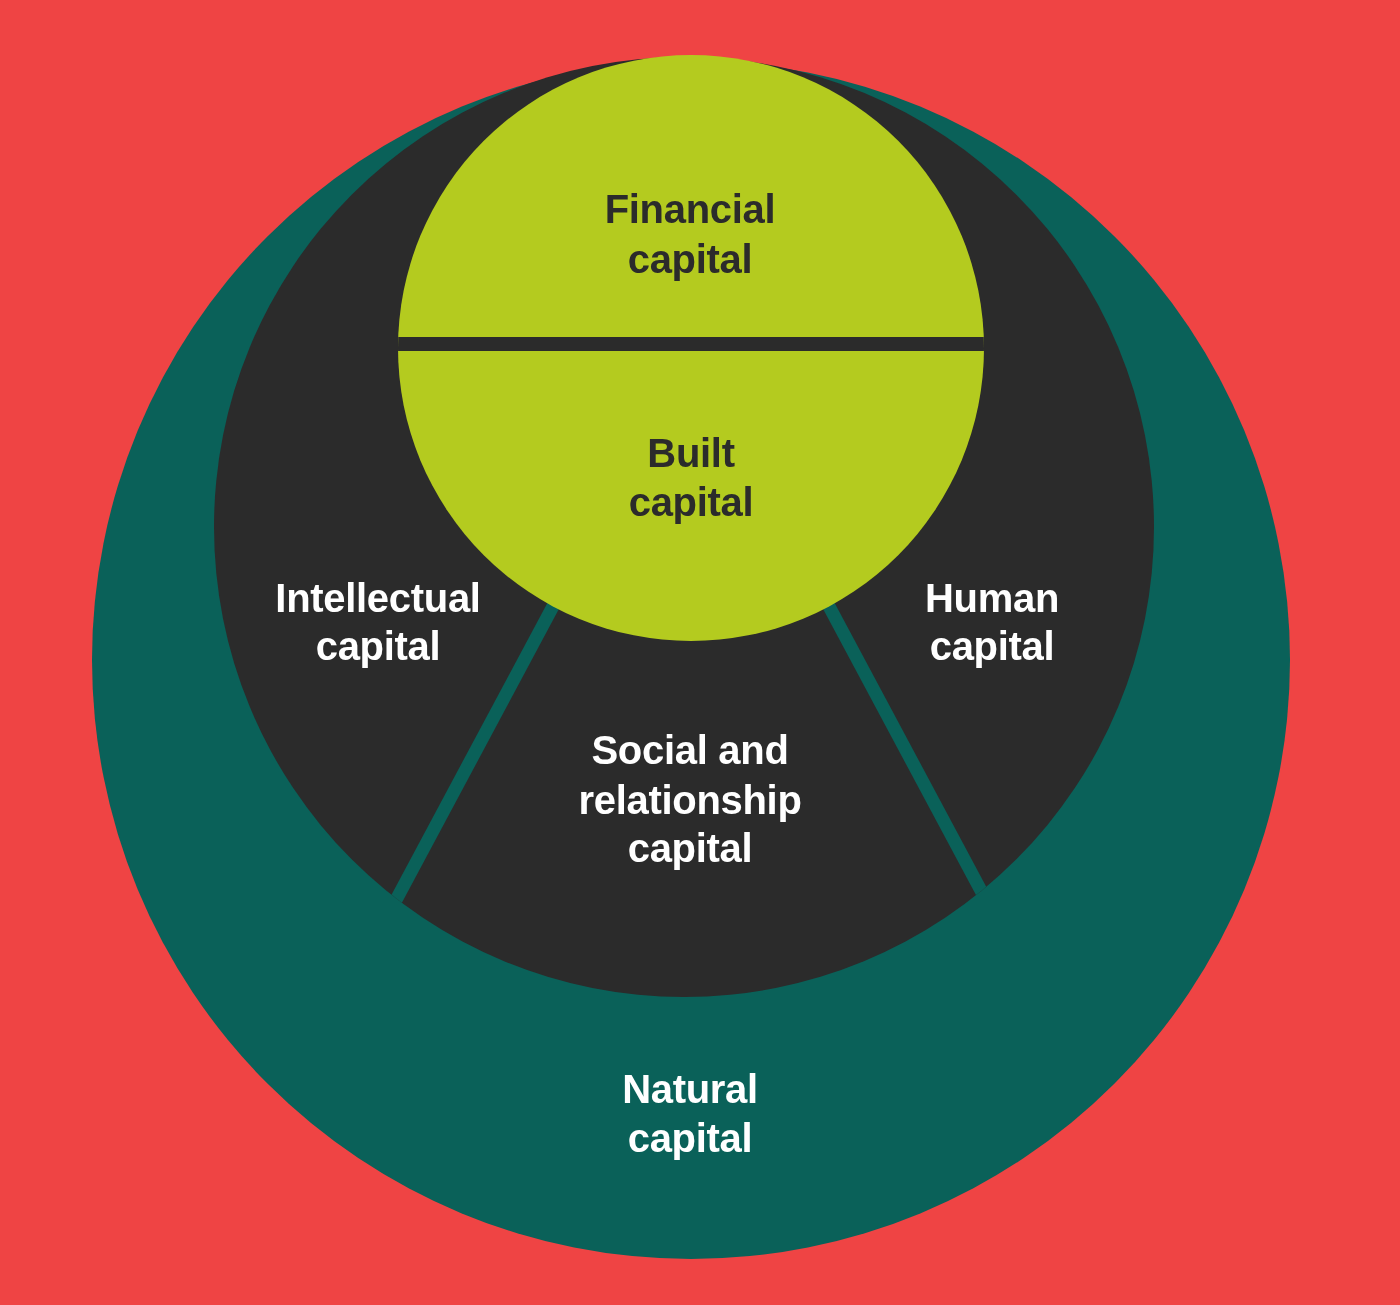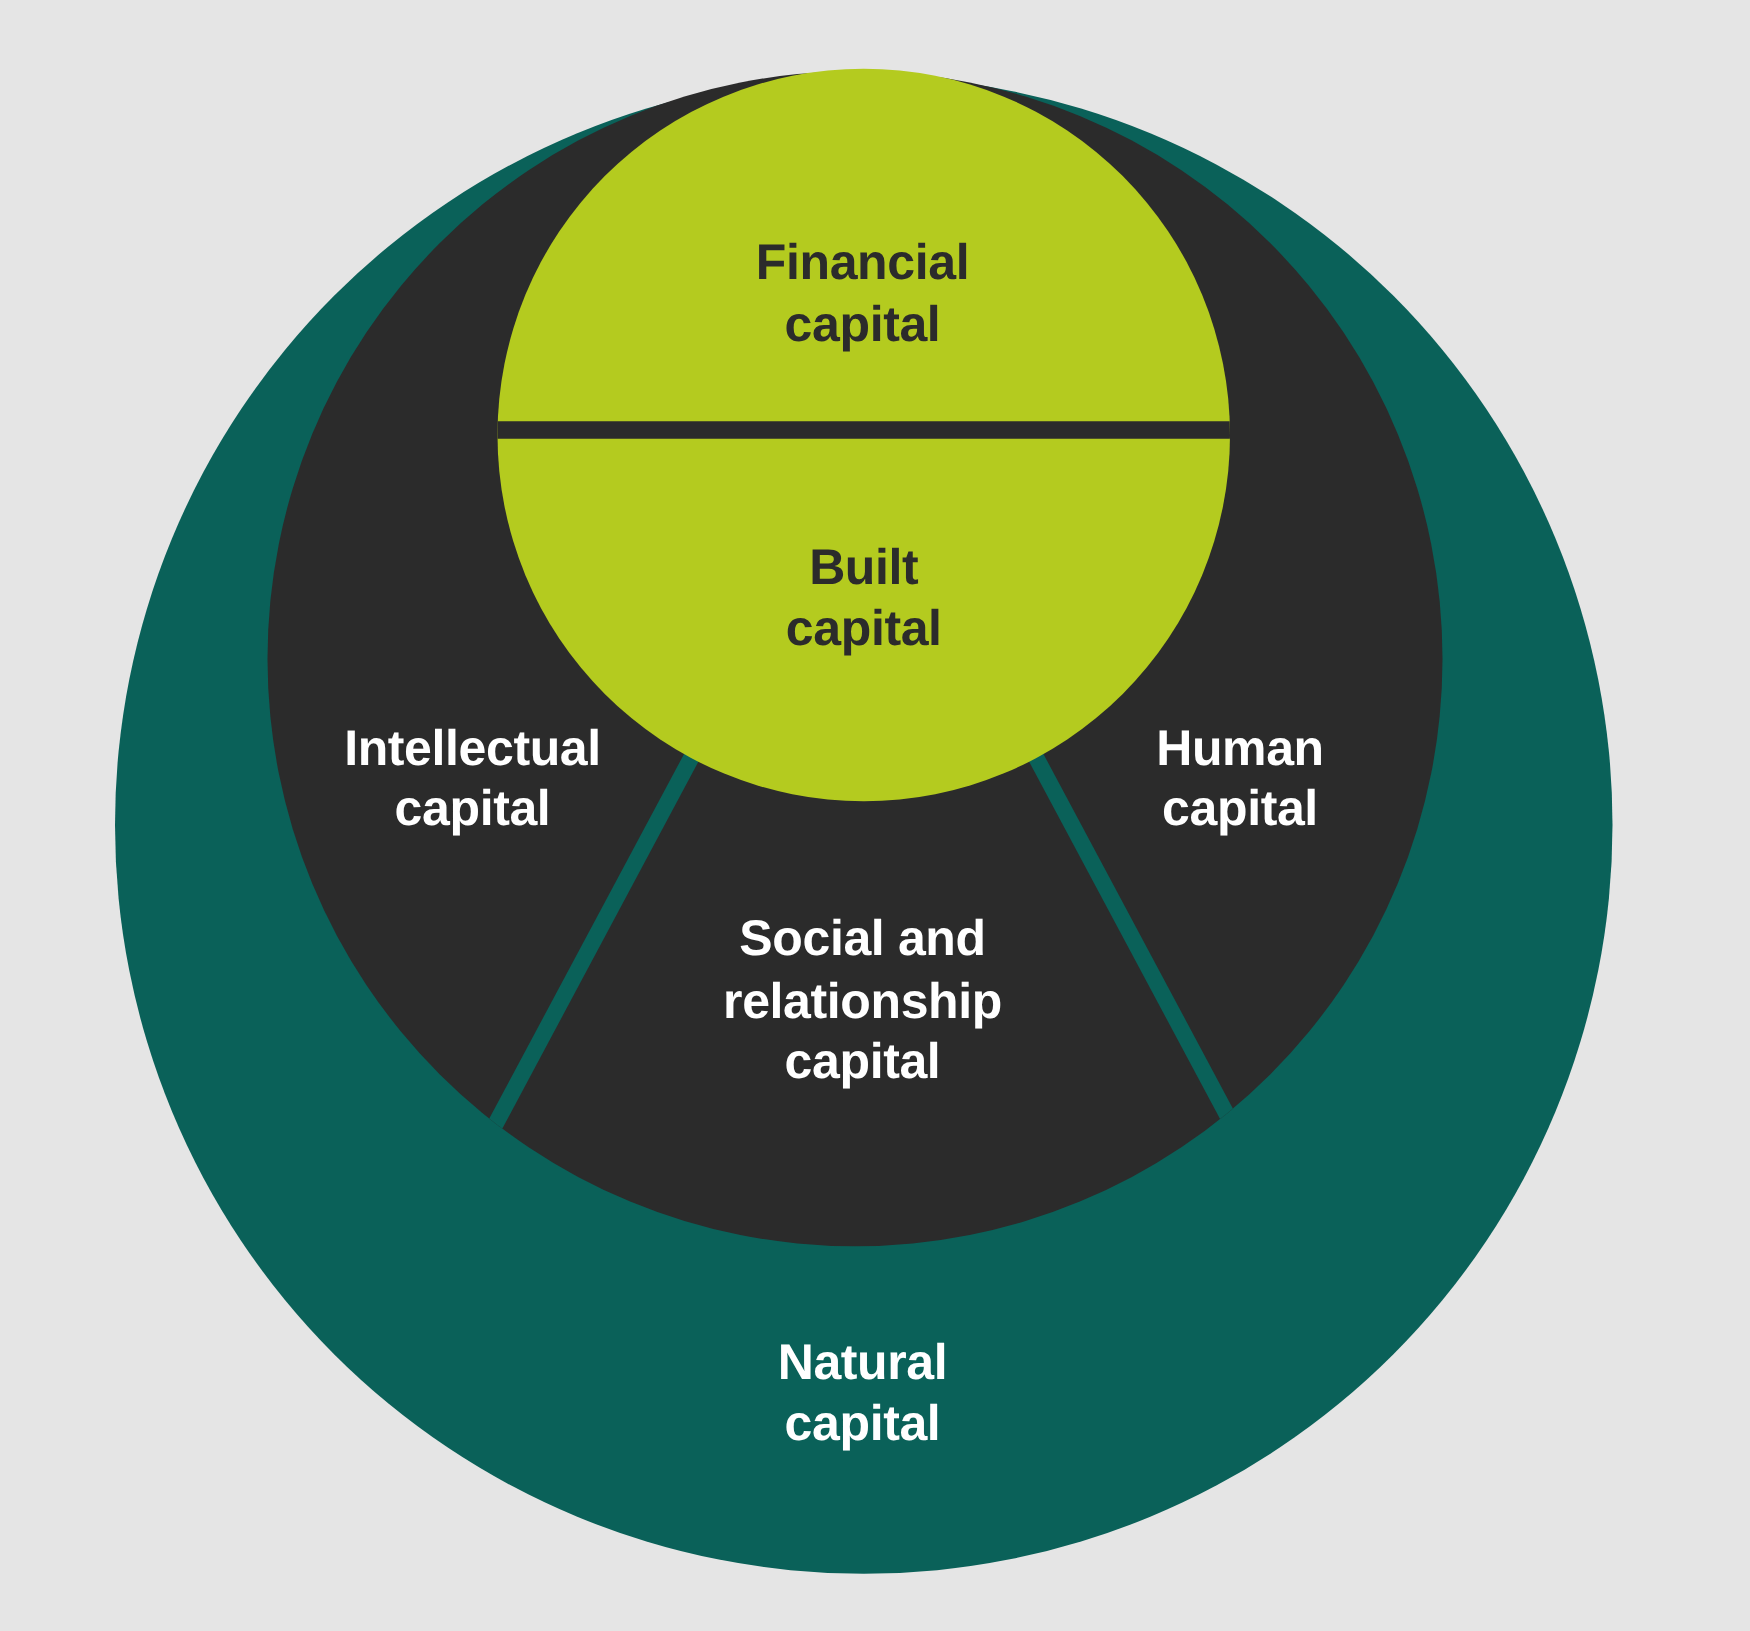--- a/index.html
+++ b/index.html
@@ -4,21 +4,21 @@
 <style>
   html, body {
     margin: 0;
     padding: 0;
     background: #ffffff;
   }
   .canvas {
     position: relative;
     width: 1400px;
     height: 1305px;
-    background: #e5e5e5;
+    background: #ef4444;
     overflow: hidden;
   }
   svg text {
     font-family: "Liberation Sans", "DejaVu Sans", sans-serif;
     font-weight: 700;
     font-size: 40px;
     letter-spacing: -0.3px;
     text-anchor: middle;
   }
 </style>

